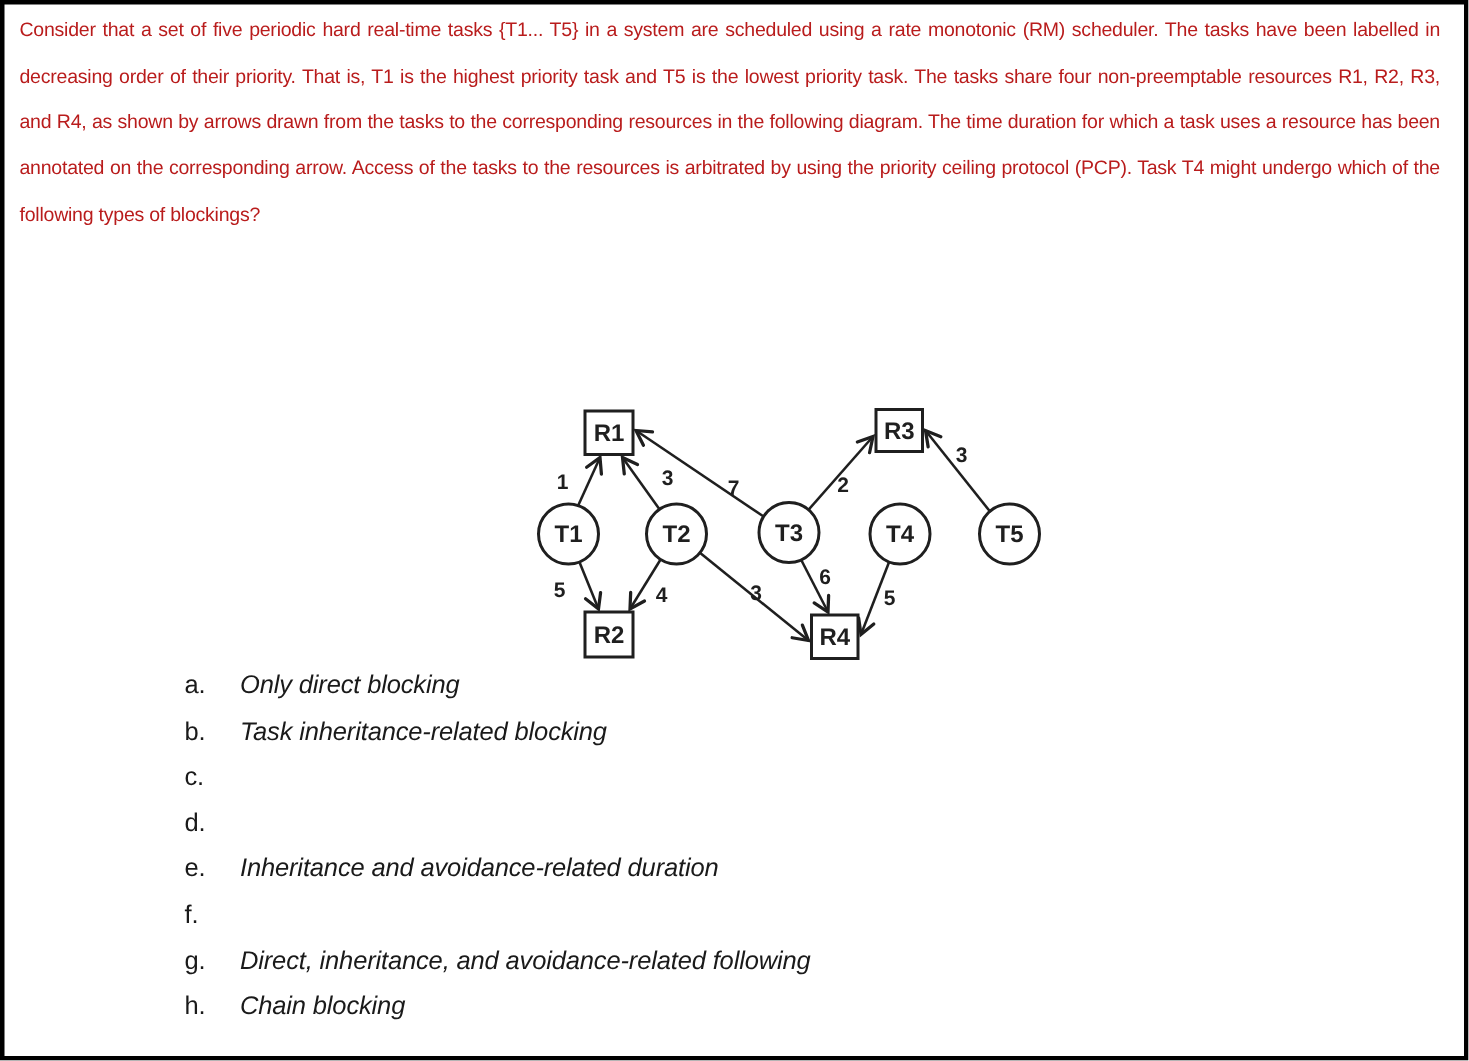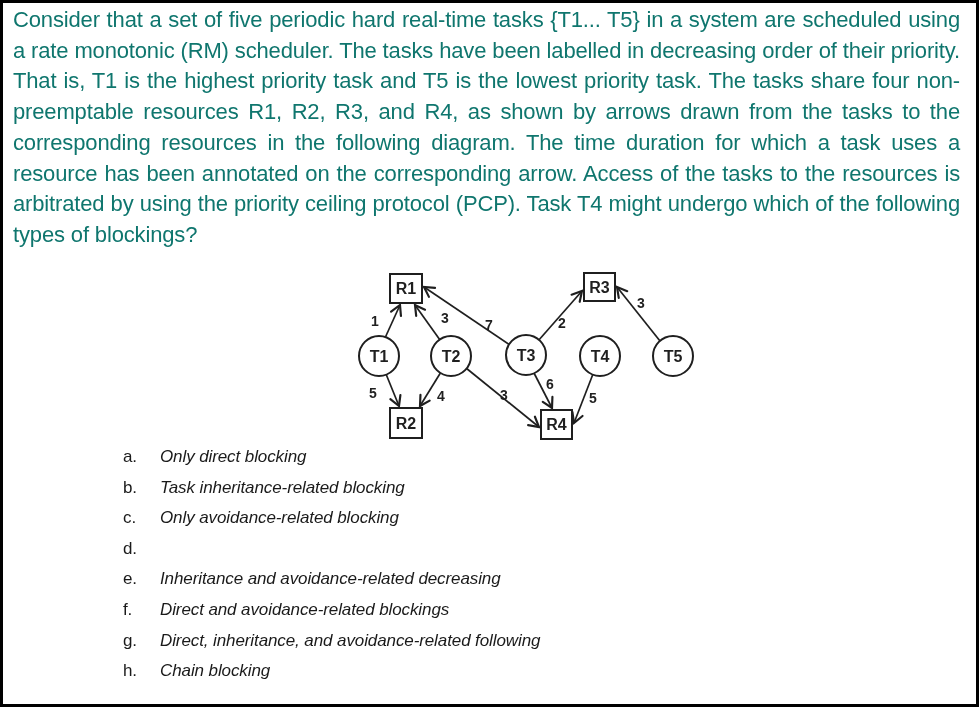--- a/index.html
+++ b/index.html
@@ -13,25 +13,25 @@
     font-family: "Liberation Sans", sans-serif;
     color: #1a1a1a;
     overflow: hidden;
   }
   .question {
     position: absolute;
     top: 2px;
     left: 10px;
     width: 947px;
     margin: 0;
-    font-size: 22px;
+    font-size: 13px;
     letter-spacing: -0.15px;
     line-height: 30.7px;
     text-align: justify;
-    color: #0f766e;
+    color: #b91c1c;
   }
   .diagram-svg {
     position: absolute;
     left: 330px;
     top: 255px;
     width: 390px;
     height: 195px;
   }
   .options {
     position: absolute;
@@ -147,32 +147,30 @@
       <div class="option-row">
         <span class="opt-letter">a.</span>
         <span class="opt-text">Only direct blocking</span>
       </div>
       <div class="option-row">
         <span class="opt-letter">b.</span>
         <span class="opt-text">Task inheritance-related blocking</span>
       </div>
       <div class="option-row">
         <span class="opt-letter">c.</span>
-        <span class="opt-text">Only avoidance-related blocking</span>
       </div>
       <div class="option-row">
         <span class="opt-letter">d.</span>
       </div>
       <div class="option-row">
         <span class="opt-letter">e.</span>
-        <span class="opt-text">Inheritance and avoidance-related decreasing</span>
+        <span class="opt-text">Inheritance and avoidance-related duration</span>
       </div>
       <div class="option-row">
         <span class="opt-letter">f.</span>
-        <span class="opt-text">Direct and avoidance-related blockings</span>
       </div>
       <div class="option-row">
         <span class="opt-letter">g.</span>
         <span class="opt-text">Direct, inheritance, and avoidance-related following</span>
       </div>
       <div class="option-row">
         <span class="opt-letter">h.</span>
         <span class="opt-text">Chain blocking</span>
       </div>
     </div>

